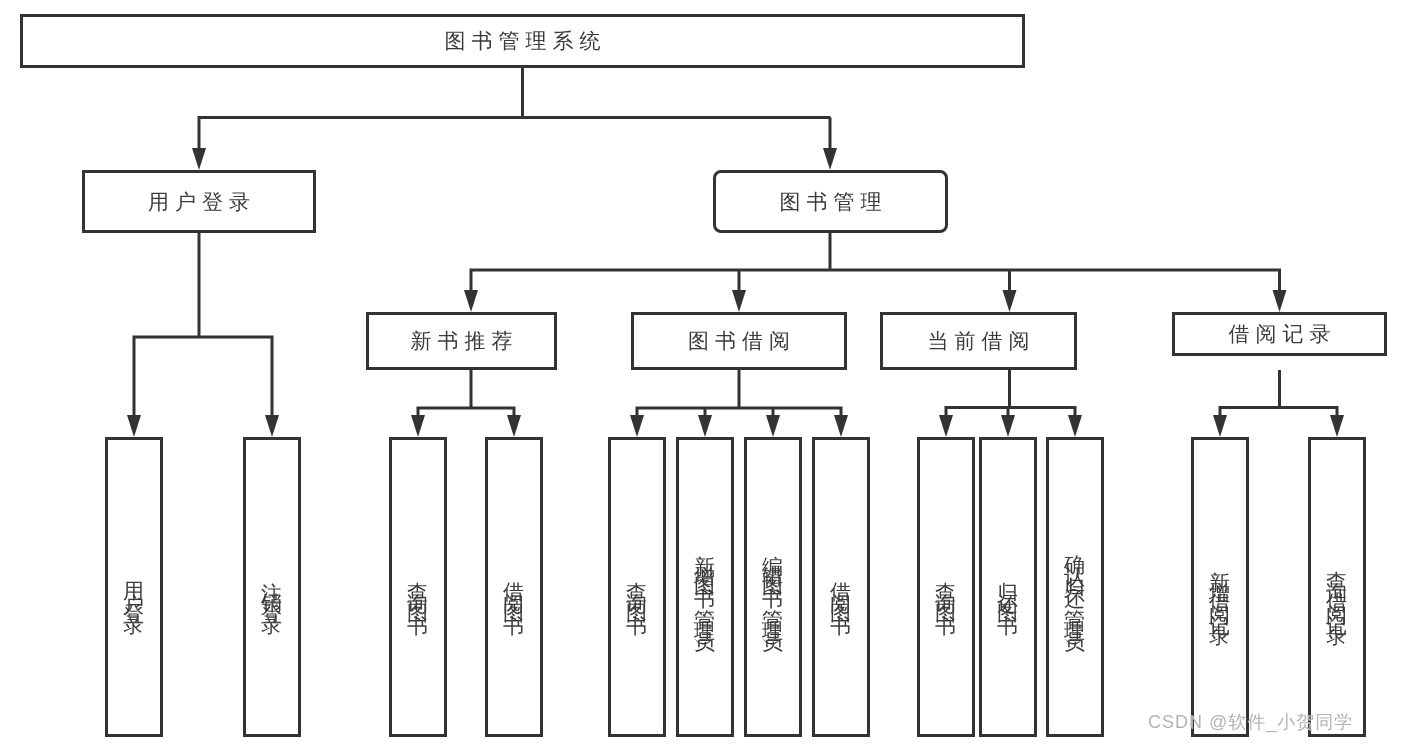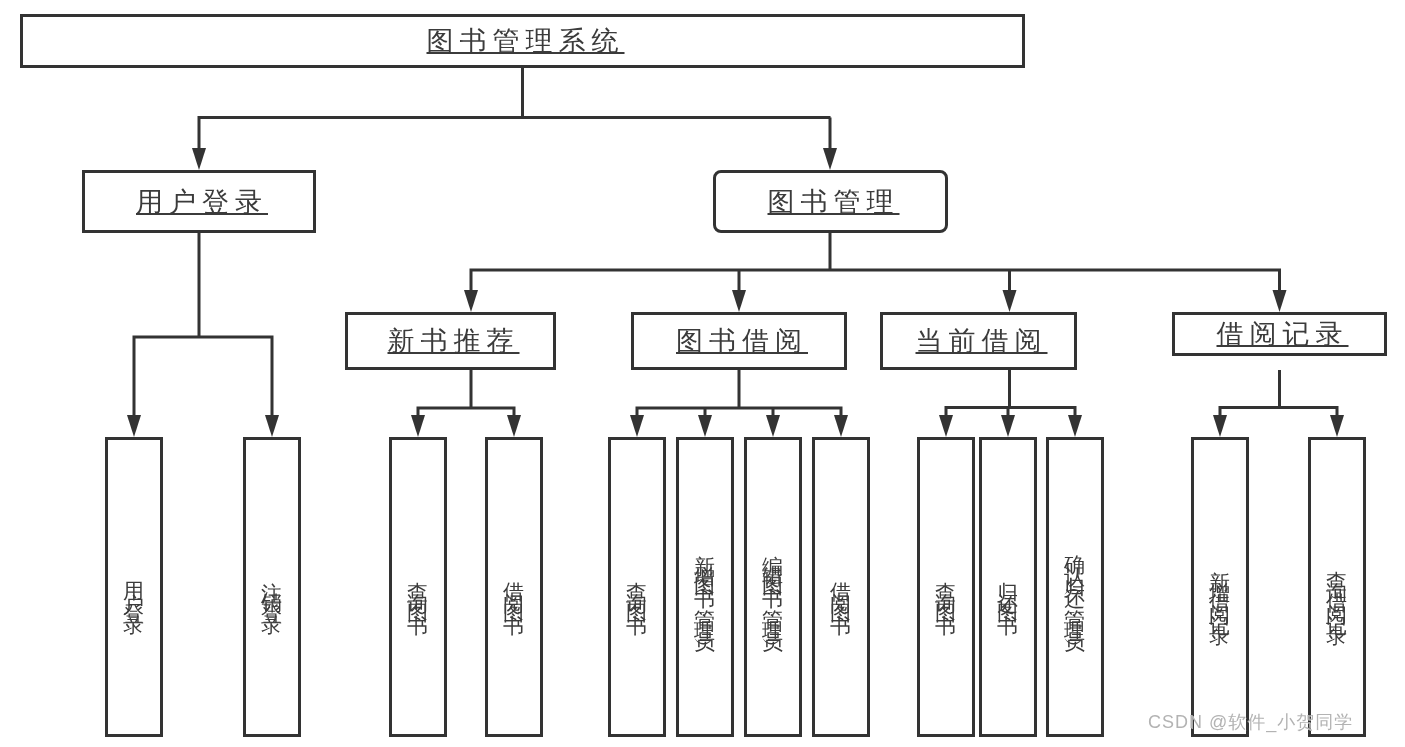--- a/index.html
+++ b/index.html
@@ -9,30 +9,30 @@
     color:var(--text,#333);
   }
   svg.wires{position:absolute;left:0;top:0;width:1405px;height:747px;}
   .ln{fill:none;stroke:var(--line,#333);stroke-width:3px;}
   .ah{fill:var(--line,#333);stroke:none;}
   .box{
     position:absolute;background:var(--box-bg,#fff);
     border:3px solid var(--line,#333);box-sizing:border-box;
     display:flex;align-items:center;justify-content:center;
   }
-  .hlabel{font-size:27px;letter-spacing:6px;text-indent:6px;white-space:nowrap;color:var(--text,#333);text-decoration:underline;}
+  .hlabel{font-size:21px;letter-spacing:6px;text-indent:6px;white-space:nowrap;color:var(--text,#333);}
   .vlabel{
     writing-mode:vertical-rl;text-orientation:mixed;
     font-size:21px;letter-spacing:11px;line-height:1;color:var(--text,#333);
     white-space:nowrap;
   }
   .b-root{left:20px;top:14px;width:1005px;height:54px;}
   .b-l2a{left:82px;top:170px;width:234px;height:63px;}
   .b-l2b{left:713px;top:170px;width:235px;height:63px;border-radius:8px;}
-  .b-l3a{left:345px;top:312px;width:211px;height:58px;}
+  .b-l3a{left:366px;top:312px;width:191px;height:58px;}
   .b-l3b{left:631px;top:312px;width:216px;height:58px;}
   .b-l3c{left:880px;top:312px;width:197px;height:58px;}
   .b-l3d{left:1172px;top:312px;width:215px;height:44px;}
   .leaf{top:437px;width:58px;height:300px;}
   .b-a1{left:105px}.b-a2{left:243px}
   .b-b1{left:389px}.b-b2{left:485px}
   .b-c1{left:608px}.b-c2{left:676px}.b-c3{left:744px}.b-c4{left:812px}
   .b-d1{left:917px}.b-d2{left:979px}.b-d3{left:1046px}
   .b-e1{left:1191px}.b-e2{left:1308px}
   .watermark{

